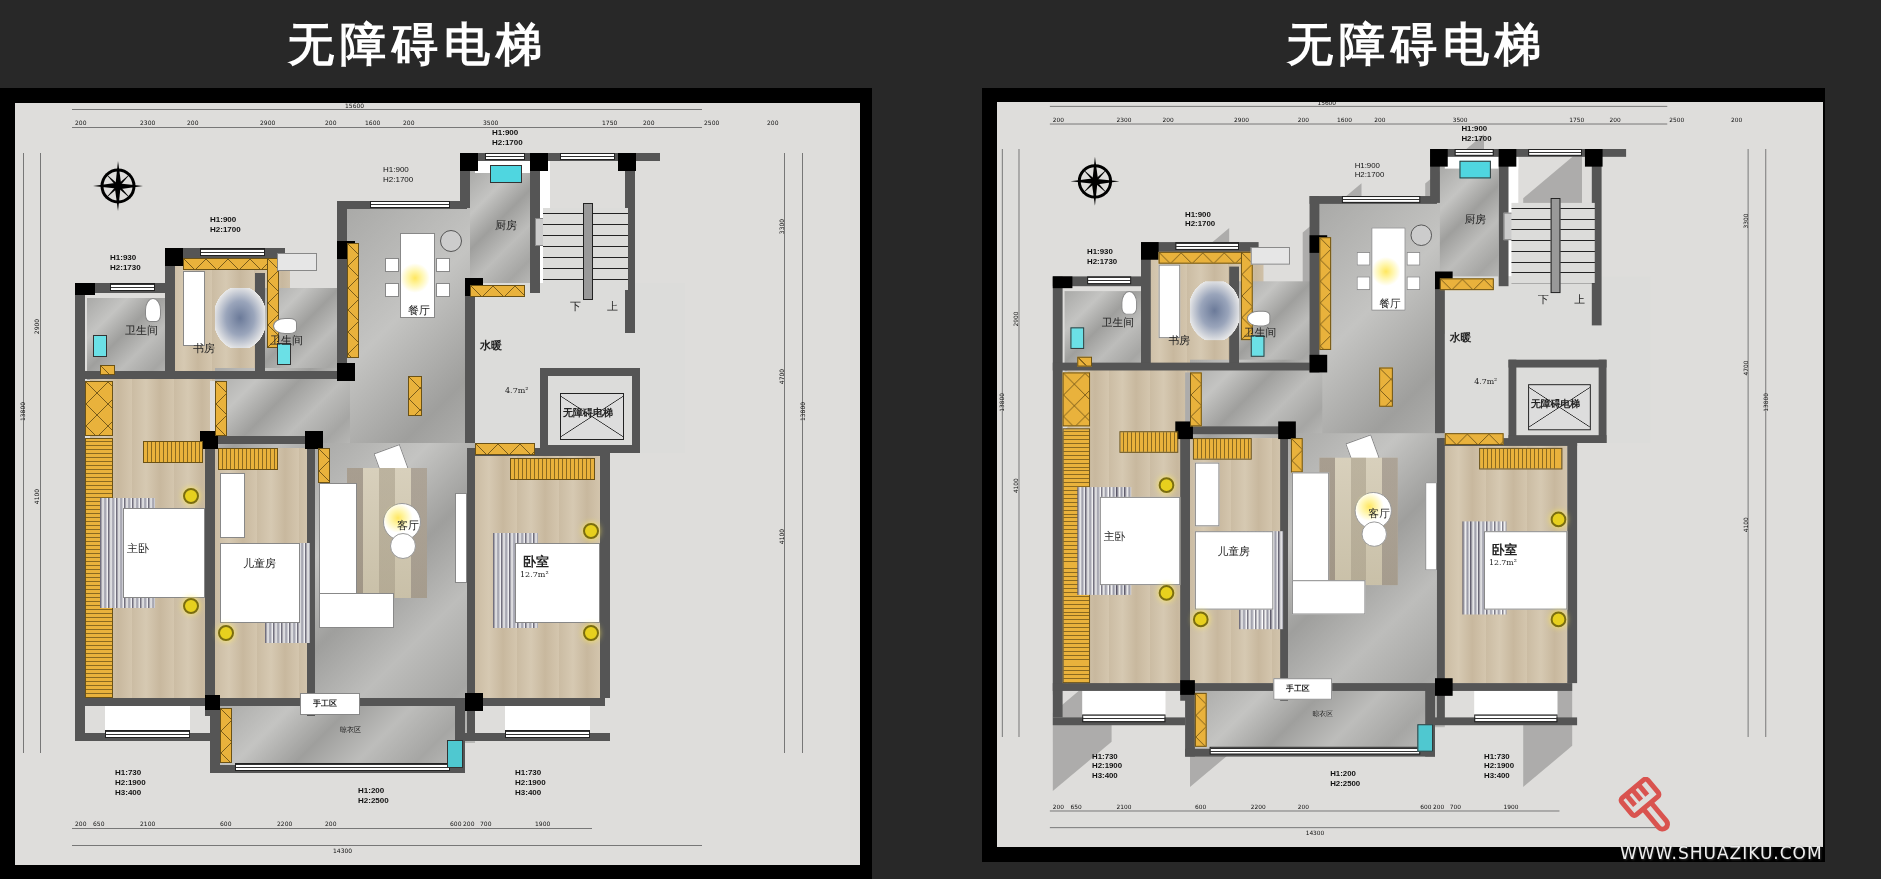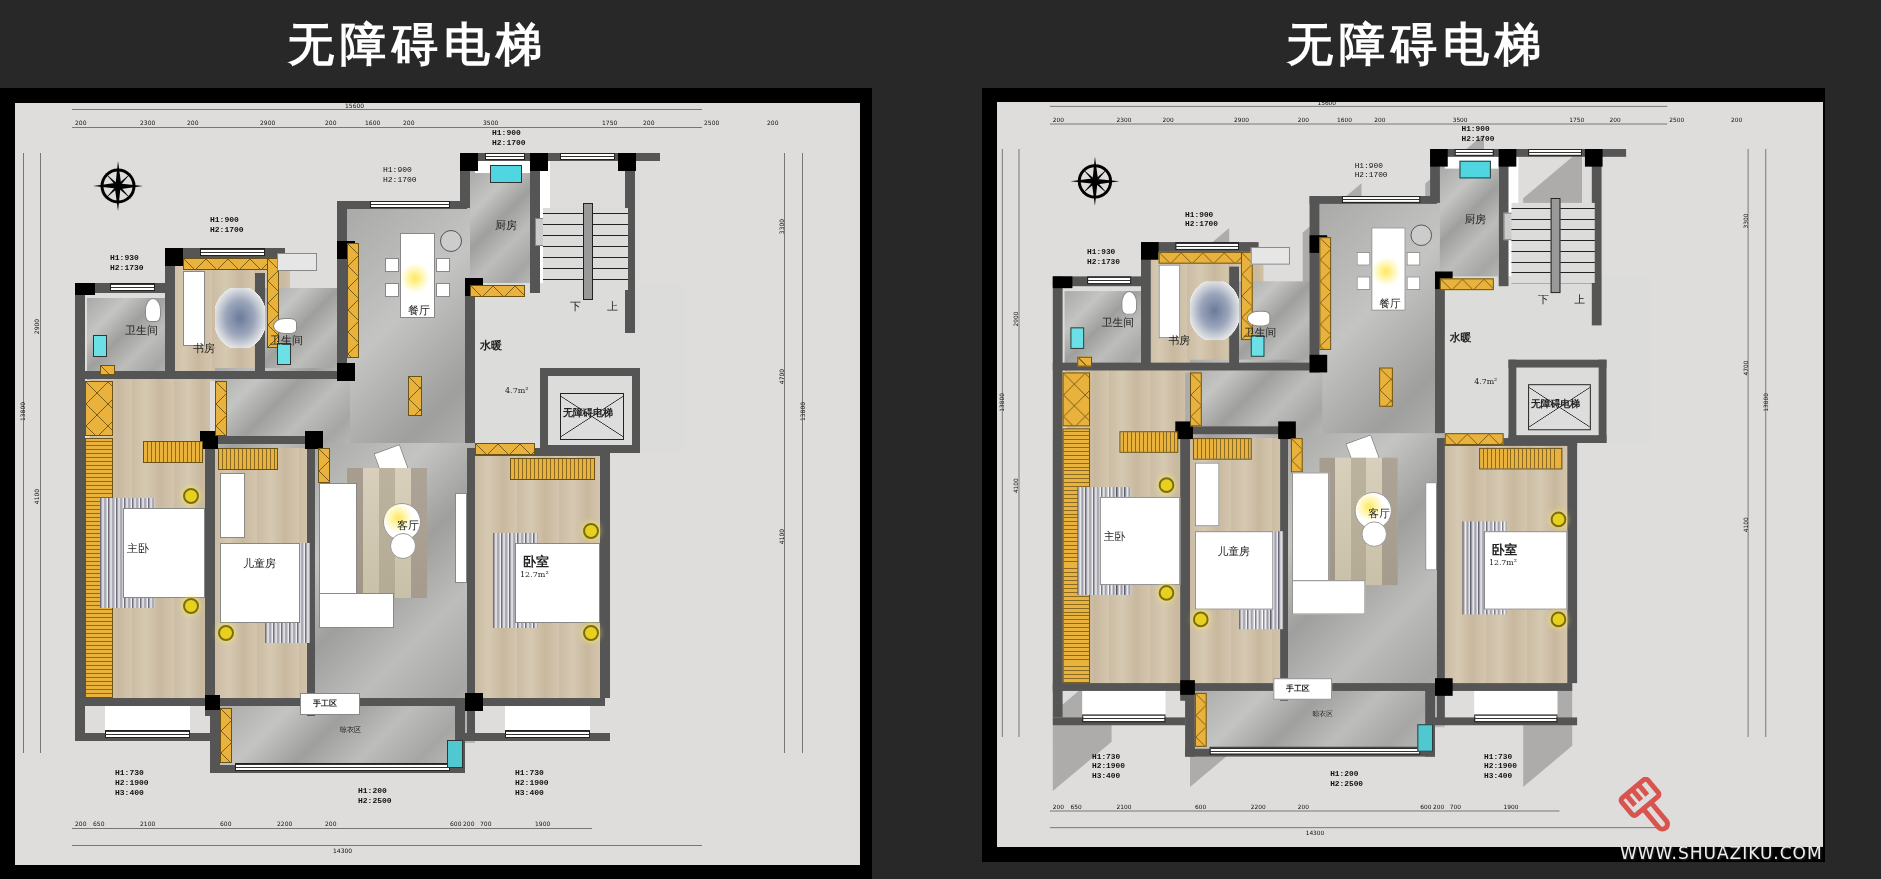--- a/index.html
+++ b/index.html
@@ -13,21 +13,21 @@
   .col{position:absolute;background:#000;}
   .marble{position:absolute;background:linear-gradient(135deg,#a9a9a7 0%,#c4c4c2 25%,#9f9f9d 45%,#bdbdbb 65%,#a6a6a4 85%,#b9b9b7 100%);}
   .wood{position:absolute;background:repeating-linear-gradient(90deg,#cbbca3 0px,#d6c9b2 14px,#c8b89e 28px,#d4c6ae 42px);}
   .white{position:absolute;background:#fff;border:1px solid #888;box-sizing:border-box;}
   .cab{position:absolute;background:#e9b23c;border:1px solid #6b5216;box-sizing:border-box;}
   .cabx{background-image:linear-gradient(45deg,transparent 48%,#7a5c1a 49%,#7a5c1a 51%,transparent 52%),linear-gradient(-45deg,transparent 48%,#7a5c1a 49%,#7a5c1a 51%,transparent 52%);background-size:22px 22px;}
   .wardrobe{position:absolute;background:repeating-linear-gradient(0deg,#e9b23c 0px,#e9b23c 3px,#8a6a20 3px,#8a6a20 4px);border:1px solid #6b5216;box-sizing:border-box;}
   .wardrobe-h{position:absolute;background:repeating-linear-gradient(90deg,#e9b23c 0px,#e9b23c 3px,#8a6a20 3px,#8a6a20 4px);border:1px solid #6b5216;box-sizing:border-box;}
   .win{position:absolute;background:repeating-linear-gradient(0deg,#fff 0px,#fff 2px,#333 2px,#333 3px);border:1px solid #222;box-sizing:border-box;}
   .lbl{position:absolute;font-family:"DejaVu Serif",serif;color:#222;white-space:nowrap;}
-  .hl{position:absolute;font-family:Liberation Mono, monospace;font-weight:bold;font-size:10px;line-height:12px;color:#111;white-space:pre;}
+  .hl{position:absolute;font-family:Liberation Sans, sans-serif;font-weight:bold;font-size:10px;line-height:12px;color:#111;white-space:pre;}
   .dim{position:absolute;font-family:"DejaVu Sans",sans-serif;font-size:6px;color:#111;white-space:nowrap;}
   .dline{position:absolute;background:#777;}
   .lamp{position:absolute;width:16px;height:16px;border-radius:50%;background:#e7d01e;border:2px solid #7a6d10;box-sizing:border-box;box-shadow:0 0 6px #ffe95a;}
   .rug{position:absolute;background:repeating-linear-gradient(90deg,#585566 0px,#f2f2f2 3px,#9797a4 5px,#fff 8px);}
   .carpet{position:absolute;background:
      linear-gradient(90deg,rgba(120,108,100,.5) 0 20%,transparent 20% 40%,rgba(160,150,130,.5) 40% 60%,transparent 60% 80%,rgba(130,120,115,.5) 80%),
      linear-gradient(0deg,#c9c0a8,#d8d0bc);}
   .glow{position:absolute;border-radius:50%;background:radial-gradient(circle,#ffe760 0%,rgba(255,240,120,.6) 35%,rgba(255,255,255,0) 70%);}
   .shadow{position:absolute;background:rgba(0,0,0,.22);}
   .compass{position:absolute;width:50px;height:50px;}

